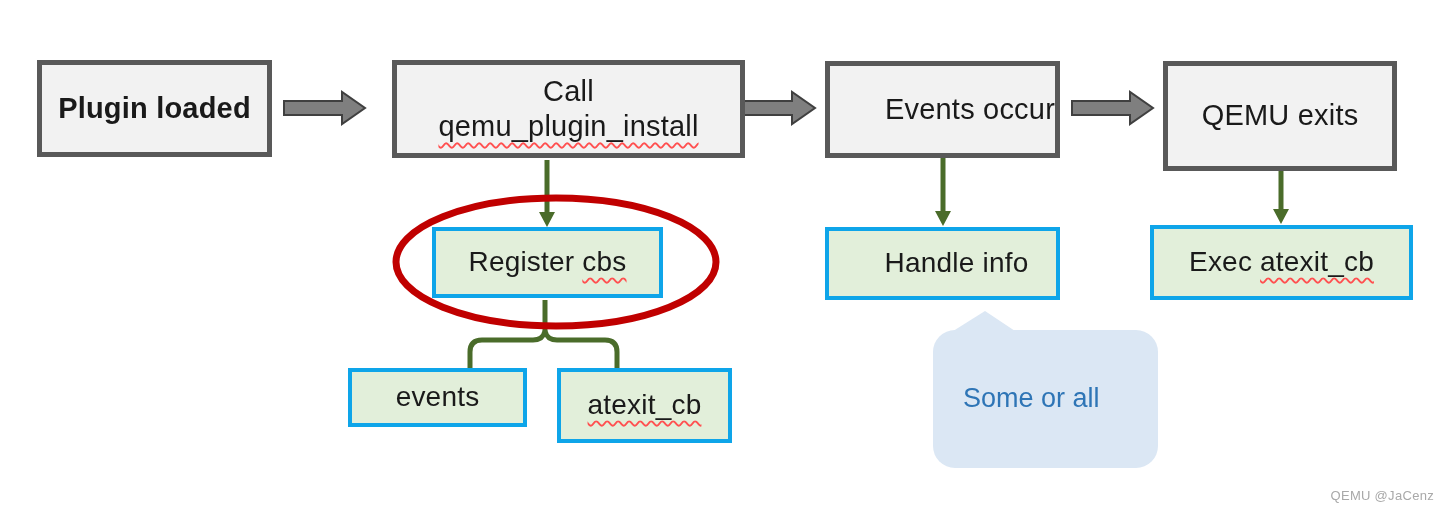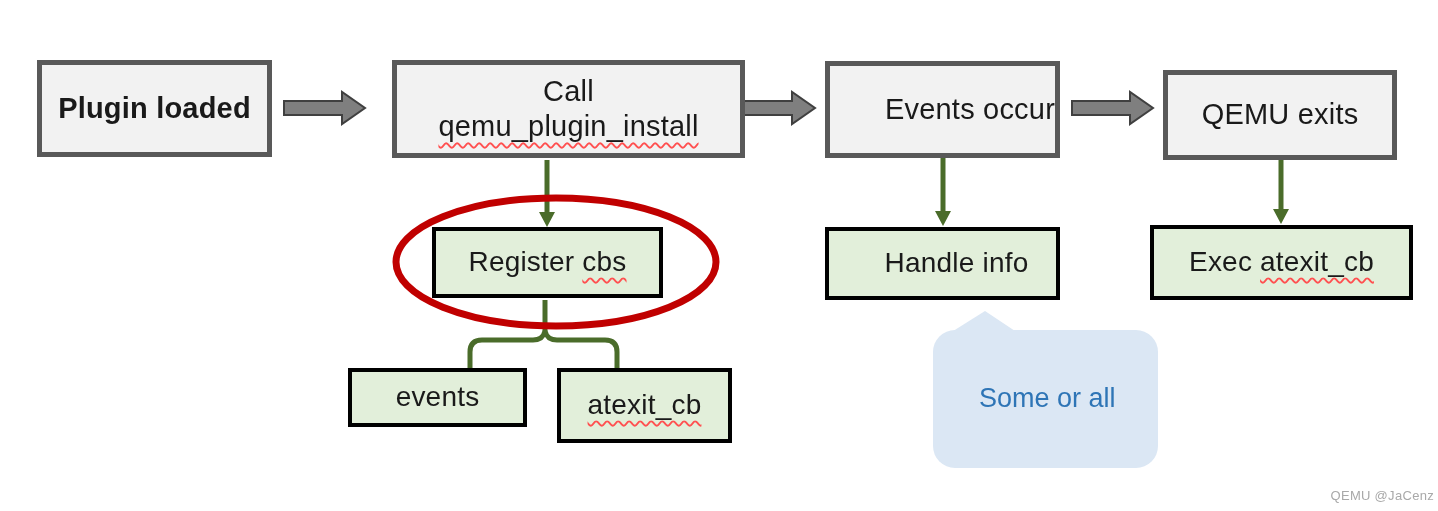--- a/index.html
+++ b/index.html
@@ -16,36 +16,36 @@
   .box{
     position:absolute;z-index:2;
     box-sizing:border-box;
     display:flex;flex-direction:column;align-items:center;justify-content:center;
     text-align:center;
     color:#1a1a1a;
     font-size:29px;line-height:1.22;
     letter-spacing:0.2px;
   }
   .box.gray{background:#f2f2f2;border:5px solid #595959;}
-  .box.green{background:#e2efda;border:4px solid #000000;font-size:28px;}
+  .box.green{background:#e2efda;border:4px solid #0ea5e9;font-size:28px;}
   .sq{
     text-decoration-line:underline;
     text-decoration-style:wavy;
     text-decoration-color:#ff5050;
     text-decoration-thickness:1.5px;
     text-underline-offset:6px;
     text-align:right;
   }
   .callout{
     position:absolute;z-index:2;
     left:933px;top:330px;width:225px;height:138px;
     background:#dbe7f4;border-radius:22px;
     box-sizing:border-box;
     display:flex;flex-direction:column;justify-content:center;
-    padding-left:46px;
+    padding-left:30px;
     color:#2e75b6;font-size:27px;line-height:1.38;
   }
   .watermark{
     position:absolute;z-index:2;
     right:4px;top:488px;
     color:#a9a9a9;font-size:13px;letter-spacing:0.3px;
   }
 </style>
 </head>
 <body>
@@ -85,21 +85,21 @@
 
   <div class="box gray" style="left:370px;top:60px;width:353px;height:98px;margin-left:22px;">
     <div>Call</div>
     <div><span class="sq">qemu_plugin_install</span></div>
   </div>
 
   <div class="box gray" style="left:825px;top:61px;width:235px;height:97px;align-items:flex-end;">
     <div>Events occur</div>
   </div>
 
-  <div class="box gray" style="left:1163px;top:70px;width:234px;height:90px;">
+  <div class="box gray" style="left:1163px;top:61px;width:234px;height:110px;">
     <div>QEMU exits</div>
   </div>
 
   <div class="box green" style="left:432px;top:227px;width:231px;height:71px;">
     <div><span>Register </span><span class="sq">cbs</span></div>
   </div>
 
   <div class="box green" style="left:825px;top:227px;width:235px;height:73px;padding-left:28px;">
     <div>Handle info</div>
   </div>

